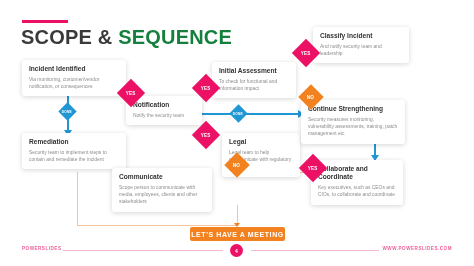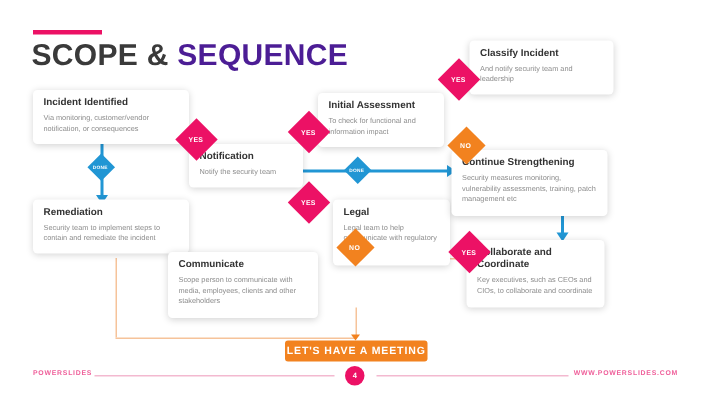--- a/index.html
+++ b/index.html
@@ -18,21 +18,21 @@
   
   .title-rule {
     position: absolute; left: 22px; top: 20px;
     width: 46px; height: 3px; background: #ec1165;
   }
   .slide-title {
     position: absolute; left: 21px; top: 26px;
     font-size: 20px; font-weight: bold; letter-spacing: .2px;
     color: #3a3a3a; white-space: nowrap;
   }
-  .slide-title .accent { color: #4c1d95; text-align: right; }
+  .slide-title .accent { color: #15803d; text-align: right; }
 
   
   .card {
     position: absolute;
     background: #ffffff;
     border-radius: 3px;
     box-shadow: 0 1px 5px rgba(0,0,0,.17);
     padding: 5px 7px 6px 7px;
   }
   .card-title {

